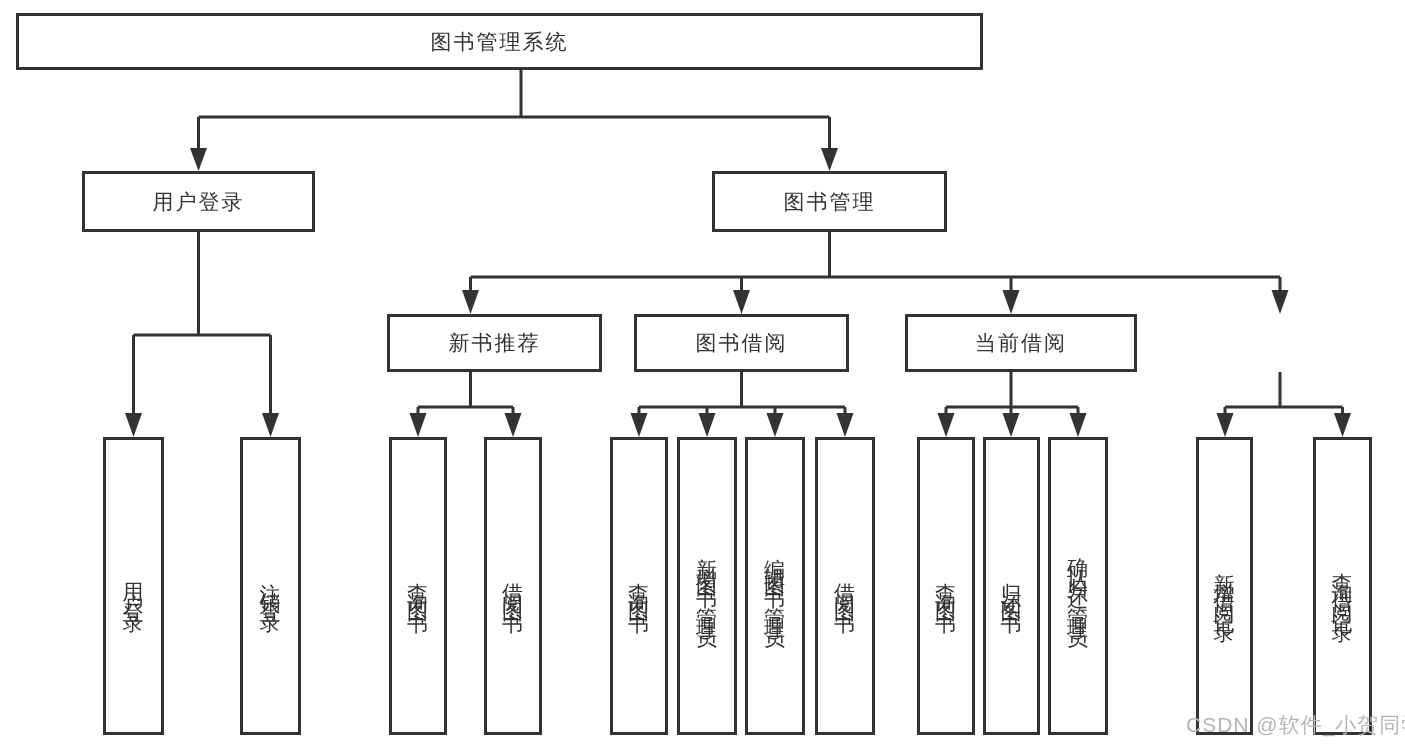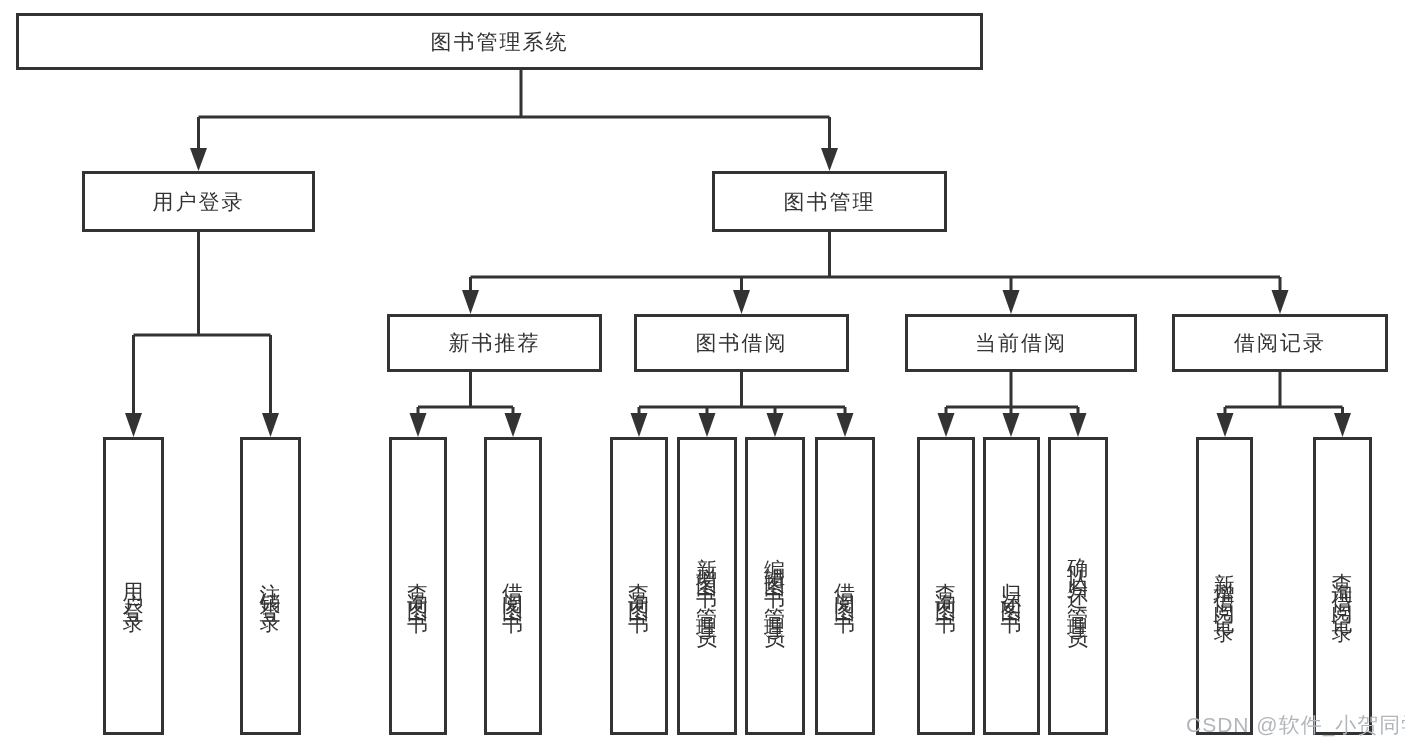--- a/index.html
+++ b/index.html
@@ -142,23 +142,20 @@
 
   <div class="node h n-l3a">
     <span class="label">新书推荐</span>
   </div>
   <div class="node h n-l3b">
     <span class="label">图书借阅</span>
   </div>
   <div class="node h n-l3c">
     <span class="label">当前借阅</span>
   </div>
-  <div class="node h n-l3d">
-    <span class="label">借阅记录</span>
-  </div>
 
   <div class="node v n-u1">
     <span class="label">用户登录</span>
   </div>
   <div class="node v n-u2">
     <span class="label">注销登录</span>
   </div>
 
   <div class="node v n-n1">
     <span class="label">查询图书</span>

